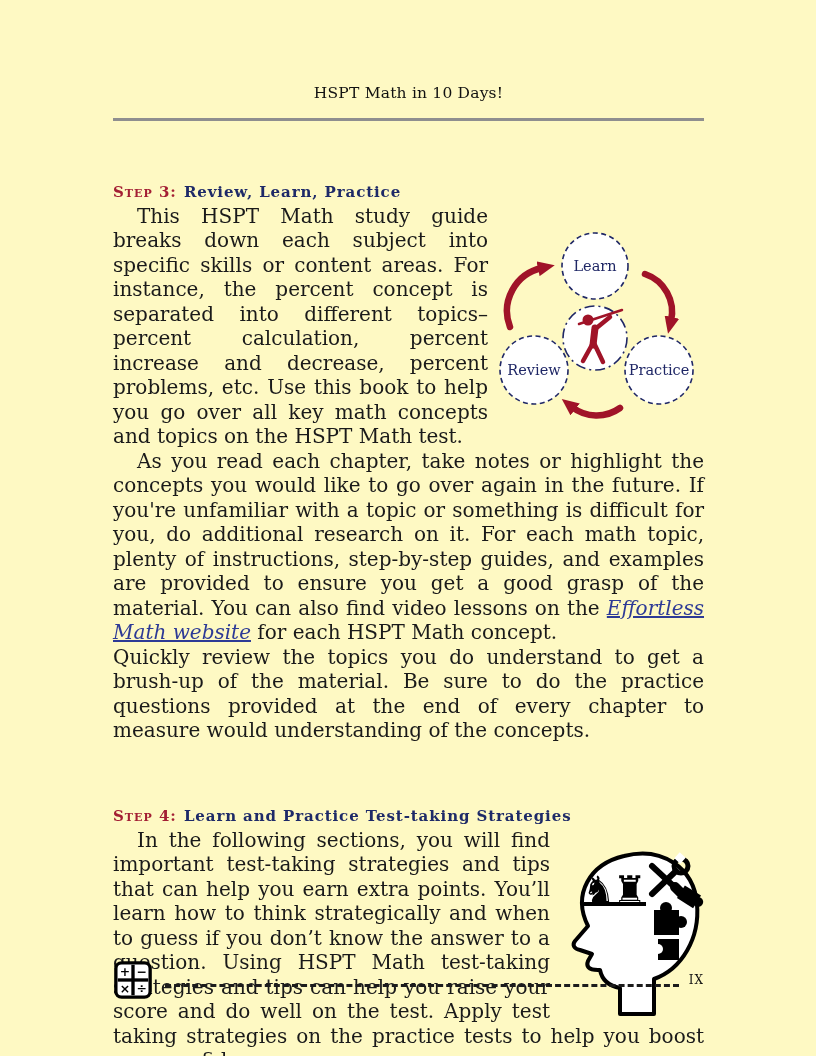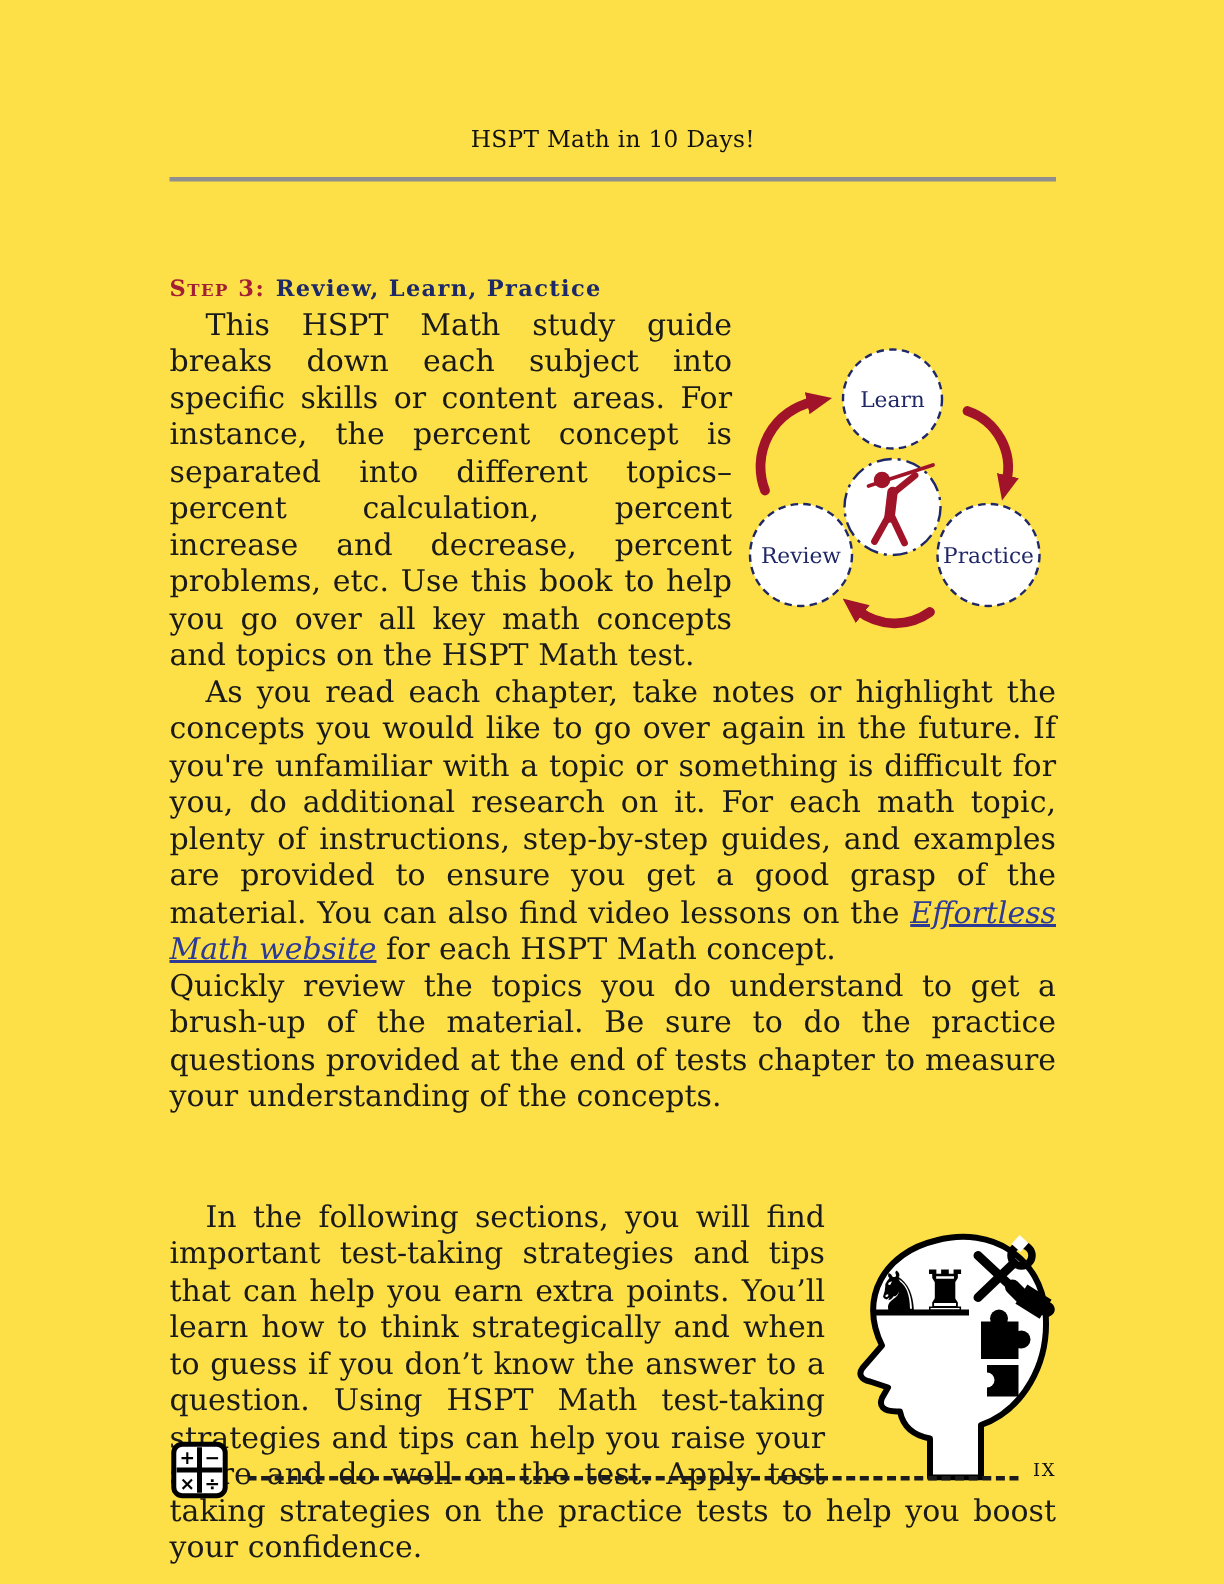--- a/index.html
+++ b/index.html
@@ -1,19 +1,19 @@
 <!DOCTYPE html>
 <html><head>
 <meta charset="utf-8">
 <style>
   html,body{margin:0;padding:0;background:#ffffff;}
   .page{
     position:relative;
     width:816px;height:1056px;
-    background:#fde047;
+    background:#fef9c3;
     box-sizing:border-box;
     padding:84px 112px 0 113px;
     font-family:"DejaVu Serif","Liberation Serif",serif;
     color:#1a1a1a;
     overflow:hidden;
   }
   .doc-header-title{
     text-align:center;
     font-size:15.5px;
     letter-spacing:.2px;
@@ -106,24 +106,27 @@
         </g>
 
         <text x="97" y="47" text-anchor="middle" font-size="14.5" fill="#1f2766" font-family="DejaVu Serif, Liberation Serif, serif">Learn</text>
         <text x="36" y="151" text-anchor="middle" font-size="14.5" fill="#1f2766" font-family="DejaVu Serif, Liberation Serif, serif">Review</text>
         <text x="161" y="151" text-anchor="middle" font-size="14.5" fill="#1f2766" font-family="DejaVu Serif, Liberation Serif, serif">Practice</text>
       </svg>
     </div>
 
     <p class="body-text indent mt">This HSPT Math study guide breaks down each subject into specific skills or content areas. For instance, the percent concept is separated into different topics–percent calculation, percent increase and decrease, percent problems, etc. Use this book to help you go over all key math concepts and topics on the HSPT Math test.</p>
     <p class="body-text indent"><span>As you read each chapter, take notes or highlight the concepts you would like to go over again in the future. If you're unfamiliar with a topic or something is difficult for you, do additional research on it. For each math topic, plenty of instructions, step-by-step guides, and examples are provided to ensure you get a good grasp of the material. You can also find video lessons on the </span><a class="inline-link">Effortless Math website</a><span> for each HSPT Math concept.</span></p>
-    <p class="body-text">Quickly review the topics you do understand to get a brush-up of the material. Be sure to do the practice questions provided at the end of tests chapter to measure your understanding of the concepts.</p>
+    <p class="body-text">Quickly review the topics you do understand to get a brush-up of the material. Be sure to do the practice questions provided at the end of every chapter to measure would understanding of the concepts.</p>
   </section>
 
   <section class="step4">
+    <h2 class="step-heading" style="margin-top:0;">
+      <span class="step-label">Step 4:</span><span class="step-title">Learn and Practice Test-taking Strategies</span>
+    </h2>
 
     <div class="head-float">
       <svg width="142" height="174" viewBox="0 0 142 174">
 
         <path d="M 58,172 L 58,146 C 47,144 40,138 38,128 L 36,128 C 26,128 24,124 26,119 L 30,112 L 18,108 C 12,107 10,103 13,99 L 26,84 C 10,52 28,22 62,14 C 100,4 132,26 135,62 C 138,96 120,127 92,137 L 92,172 Z" fill="#ffffff" stroke="#000000" stroke-width="4" stroke-linejoin="round"></path>
 
         <g>
           <text x="37" y="60" text-anchor="middle" font-size="36" fill="#000" font-family="DejaVu Sans, sans-serif">♞</text>
           <text x="68" y="61" text-anchor="middle" font-size="38" fill="#000" font-family="DejaVu Sans, sans-serif">♜</text>
           <rect x="22" y="60" width="62" height="4" fill="#000"></rect>

